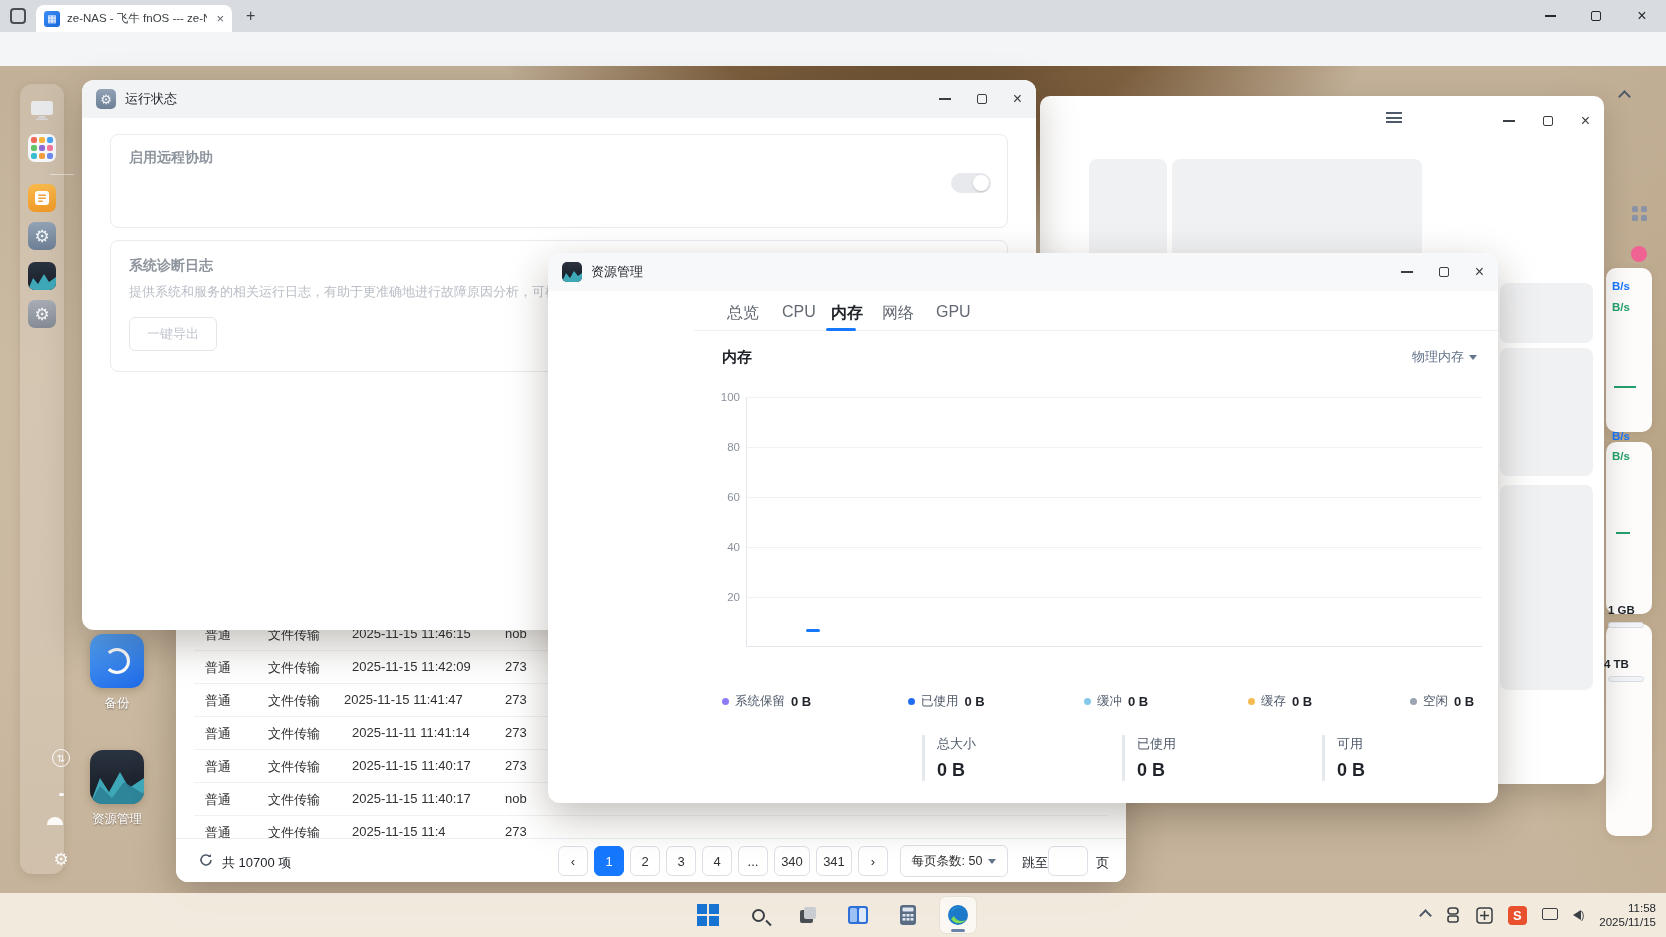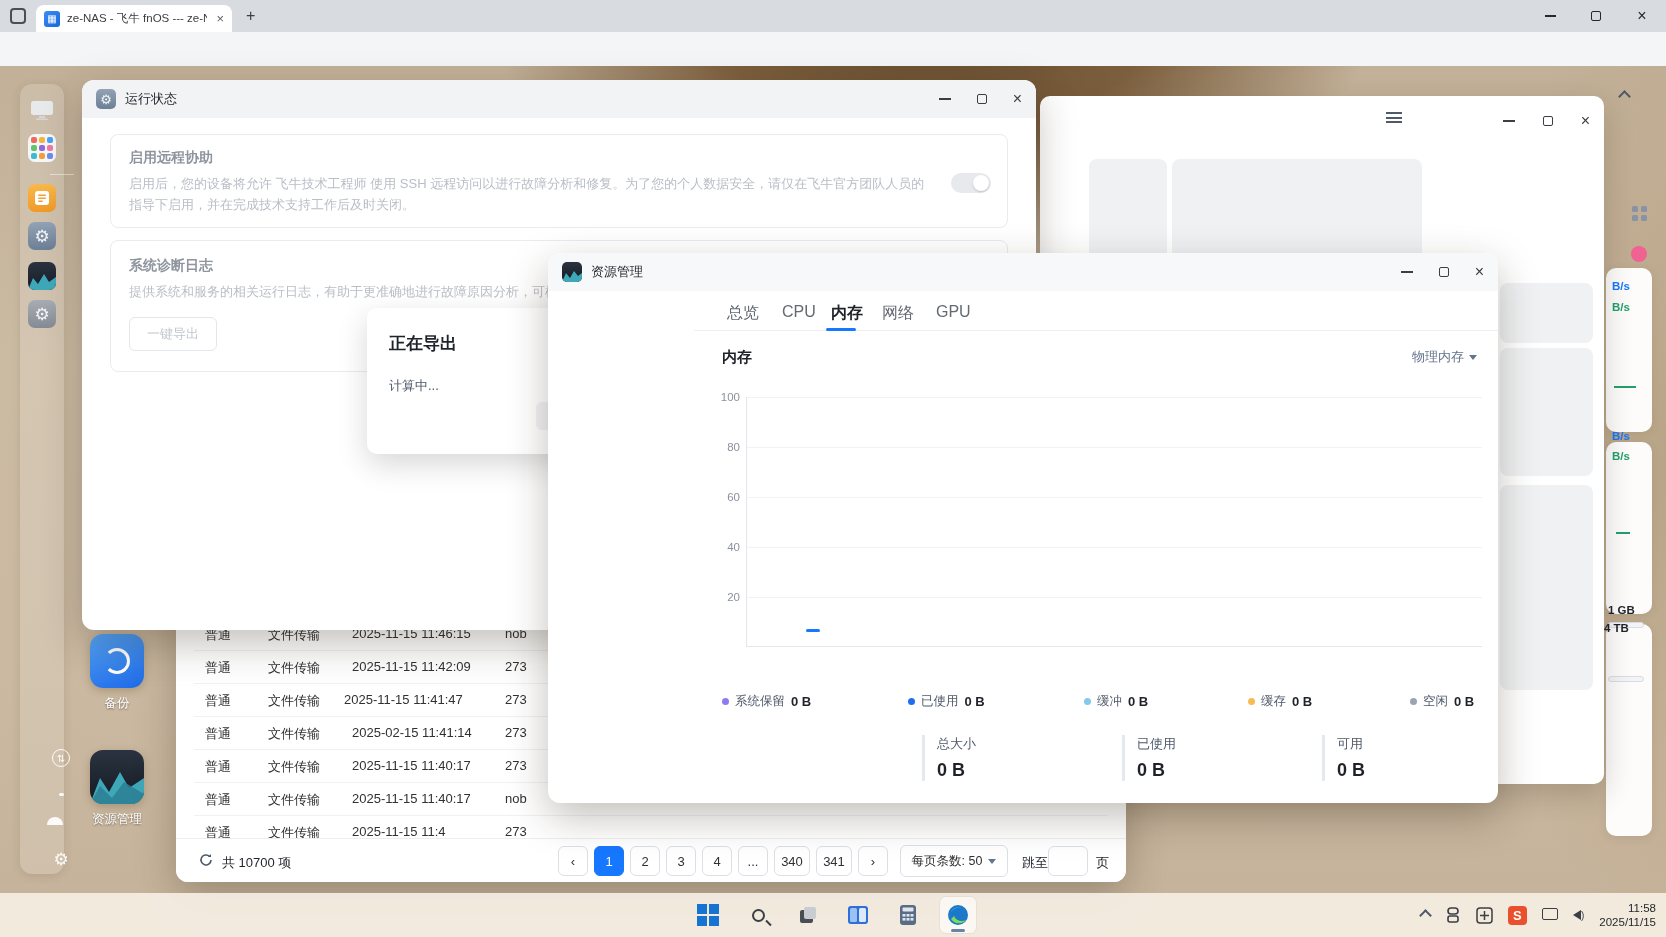--- a/index.html
+++ b/index.html
@@ -291,21 +291,21 @@
   </div>
   <div class="abs" style="left:1631px;top:246px;width:16px;height:16px;border-radius:50%;background:#f06292"></div>
   <div class="wtext" style="left:1612px;top:280px;color:#1677ff">B/s</div>
   <div class="wtext" style="left:1612px;top:301px;color:#22a06b">B/s</div>
   <div class="abs" style="left:1614px;top:378px;width:22px;height:10px;border-bottom:2px solid #22a06b"></div>
   <div class="wtext" style="left:1612px;top:430px;color:#1677ff">B/s</div>
   <div class="wtext" style="left:1612px;top:450px;color:#22a06b">B/s</div>
   <div class="abs" style="left:1616px;top:532px;width:14px;height:2px;background:#22a06b"></div>
   <div class="wtext" style="left:1608px;top:604px;color:#1f2329">1 GB</div>
   <div class="wbar" style="top:622px"></div>
-  <div class="wtext" style="left:1604px;top:622px;color:#1f2329">4 TB</div>
+  <div class="wtext" style="left:1604px;top:658px;color:#1f2329">4 TB</div>
   <div class="wbar" style="top:676px"></div>
 
   <div class="abs" id="rightwin">
     <div class="hamb" style="left:346px;top:16px"></div>
     <div class="wctr" style="right:14px;top:17px">
       <span class="abs" style="position:static;width:12px;height:1.5px;background:#3a3f45"></span>
       <span style="width:10px;height:10px;border:1.5px solid #3a3f45;border-radius:2px"></span>
       <span style="color:#3a3f45;font-size:16px;line-height:1">×</span>
     </div>
     <div class="ph" style="left:49px;top:63px;width:78px;height:115px"></div>
@@ -333,21 +333,21 @@
     <div class="abs lrow" style="top:124px">
       <span style="left:29px">普通</span>
         <span style="left:92px">文件传输</span>
       <span style="left:168px">2025-11-15 11:41:47</span>
         <span style="left:329px">273</span>
     </div>
     <div class="abs lsep" style="top:156px"></div>
     <div class="abs lrow" style="top:157px">
       <span style="left:29px">普通</span>
         <span style="left:92px">文件传输</span>
-      <span style="left:176px">2025-02-15 11:41:14</span>
+      <span style="left:176px">2025-11-11 11:41:14</span>
         <span style="left:329px">273</span>
     </div>
     <div class="abs lsep" style="top:189px"></div>
     <div class="abs lrow" style="top:190px">
       <span style="left:29px">普通</span>
         <span style="left:92px">文件传输</span>
       <span style="left:176px">2025-11-15 11:40:17</span>
         <span style="left:329px">273</span>
     </div>
     <div class="abs lsep" style="top:222px"></div>
@@ -397,37 +397,31 @@
       <div class="appic gearbox" style="width:20px;height:20px;font-size:13px">⚙</div>
       <span class="wt">运行状态</span>
       <div class="ctrls">
         <span class="mi"></span>
         <span class="ma"></span>
         <span class="cl">×</span>
       </div>
     </div>
     <div class="abs card" style="left:28px;top:54px;width:898px;height:94px">
       <div class="cardtitle" style="position:absolute;left:18px;top:14px">启用远程协助</div>
-      <div class="cardtext" style="position:absolute;left:18px;top:38px;width:800px">启用后，您的设备将允许 飞牛技术工程师 使用 SSH 远程访问以进行故障分析和修复。为了您的个人数据安全，请仅在飞牛官方团队人员的指导下启用，并在完成技术支持工作后及时关闭。</div>
       <div class="toggle" style="position:absolute;right:16px;top:38px">
           <span class="knob"></span>
         </div>
     </div>
     <div class="abs card" style="left:28px;top:160px;width:898px;height:132px">
       <div class="cardtitle" style="position:absolute;left:18px;top:16px">系统诊断日志</div>
       <div class="cardtext" style="position:absolute;left:18px;top:40px;width:840px">提供系统和服务的相关运行日志，有助于更准确地进行故障原因分析，可根据实际</div>
       <div class="exportbtn" style="position:absolute;left:18px;top:76px">一键导出</div>
     </div>
   </div>
 
-  <div class="abs" id="dialog">
-    <h3>正在导出</h3>
-    <p>计算中...</p>
-    <div class="abs" style="left:169px;top:94px;width:60px;height:28px;background:#f2f3f5;border-radius:6px"></div>
-  </div>
 
   <div class="abs fnwin" id="reswin">
     <div class="titlebar" style="background:#f7f8fa">
       <div class="appic" style="background:linear-gradient(180deg,#2a3340,#141a23);display:flex;align-items:flex-end;overflow:hidden">
         <svg width="20" height="12" viewBox="0 0 20 12">
             <path d="M0 12 L4 3 L8 8 L12 1 L16 6 L20 3 L20 12 Z" fill="#3fa8b8"></path>
           </svg>
       </div>
       <span class="wt">资源管理</span>
       <div class="ctrls">

